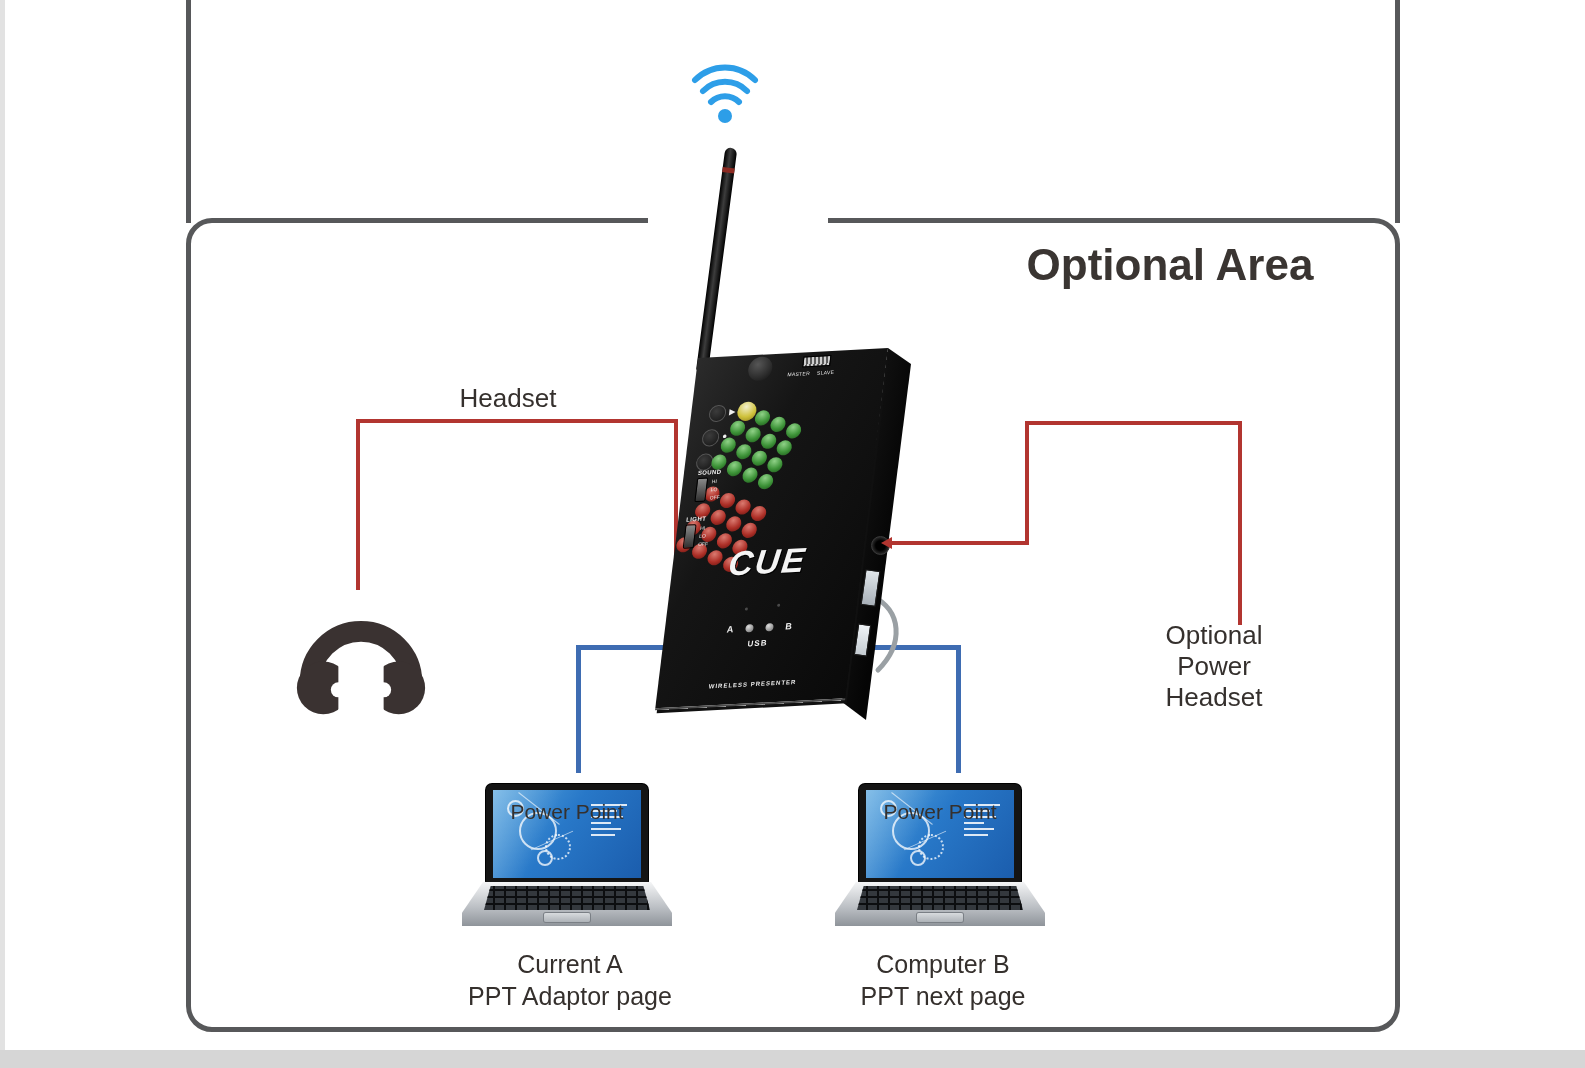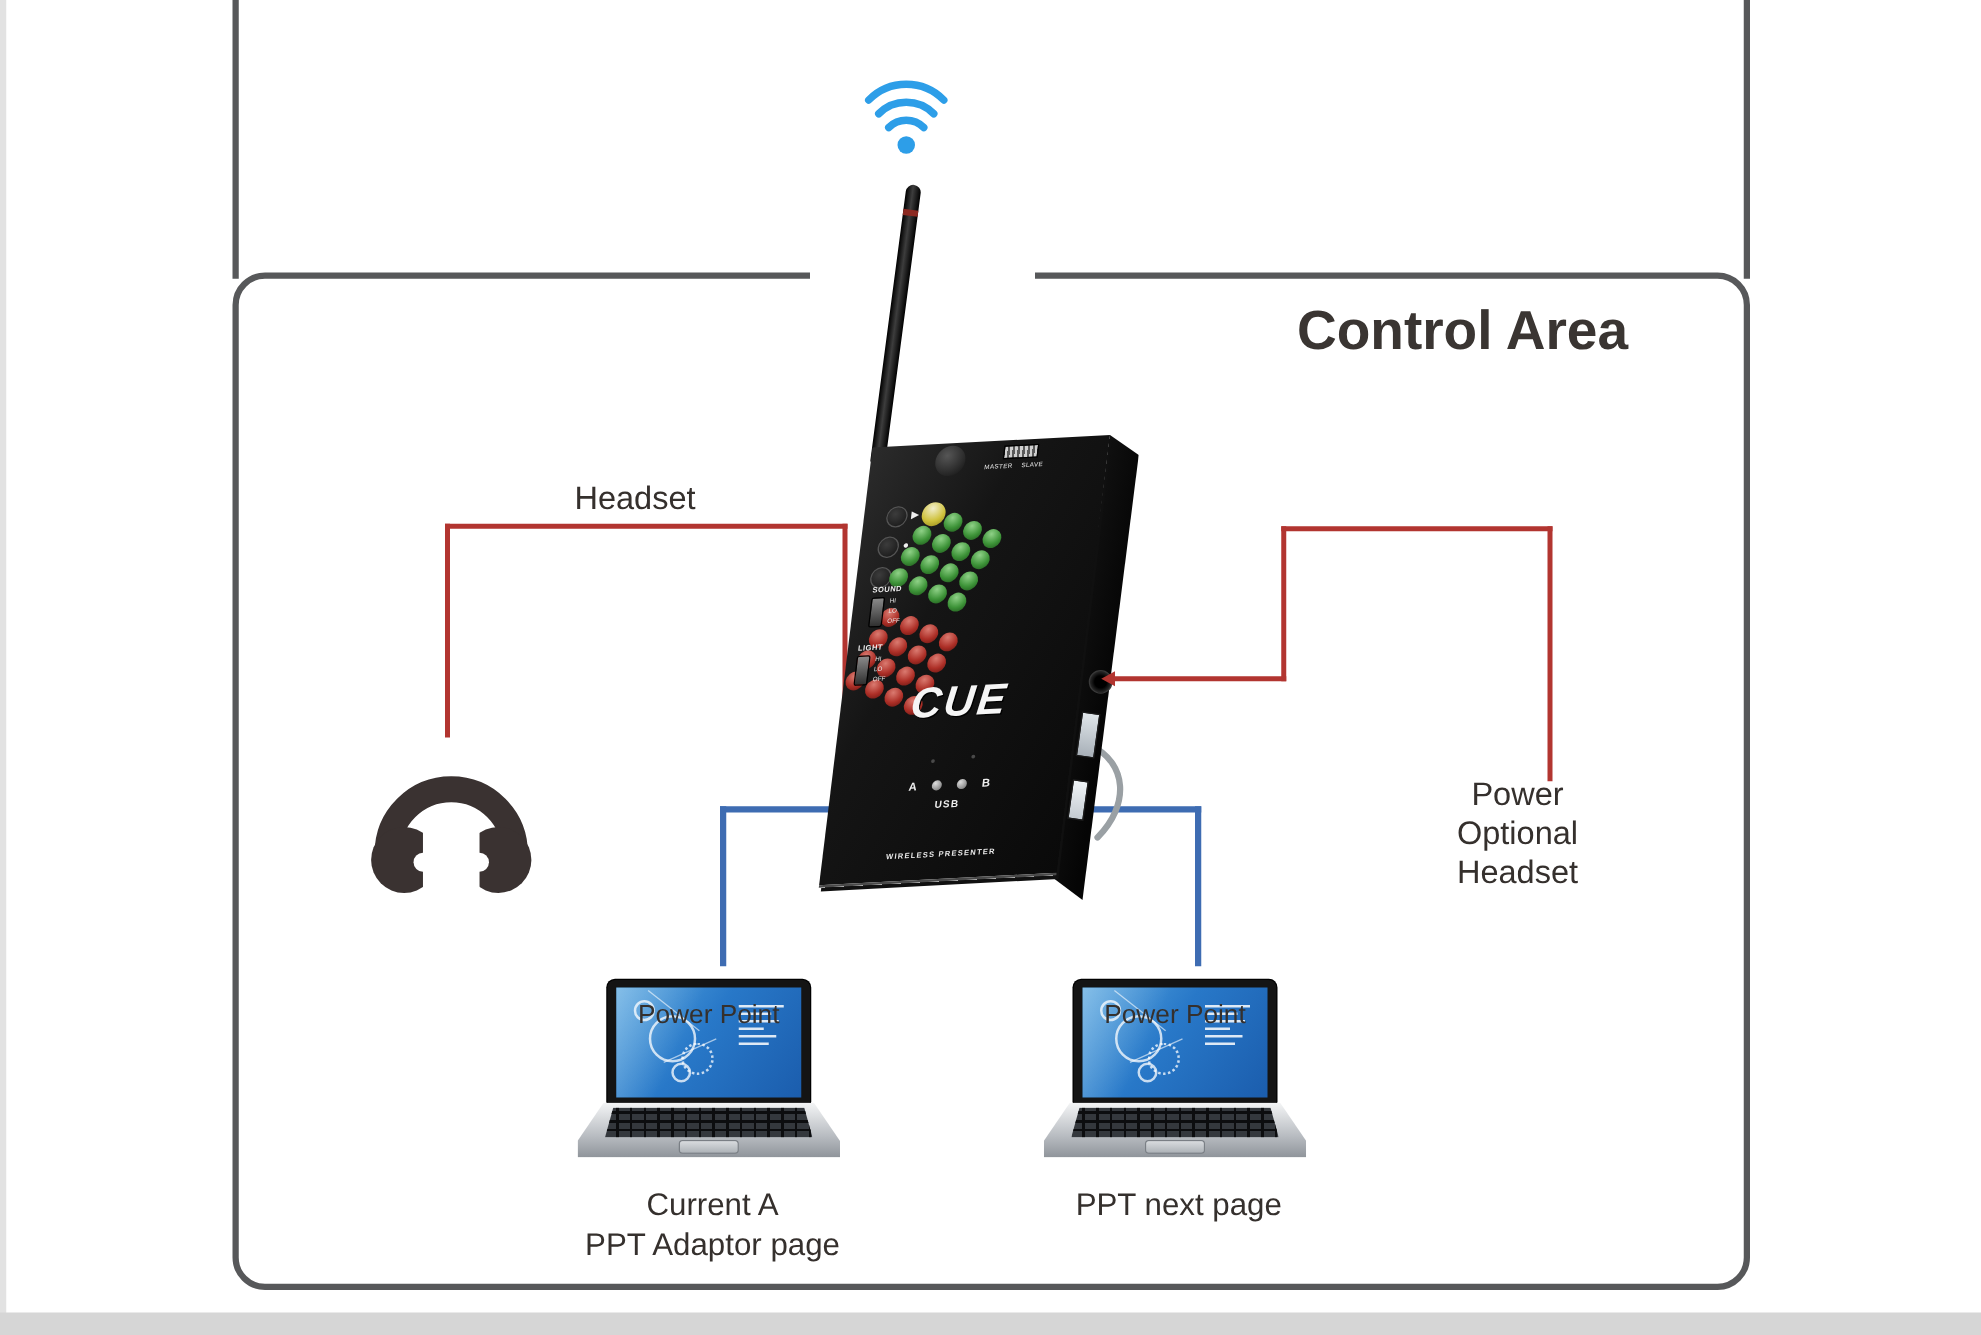--- a/index.html
+++ b/index.html
@@ -130,42 +130,42 @@
 <div class="stage">
 
   <div class="edge-left"></div>
   <div class="edge-bottom"></div>
 
   <div class="topline l"></div>
   <div class="topline r"></div>
 
   <div class="control-box"></div>
   <div class="gap-cover"></div>
-  <div class="title">Control Area</div>
+  <div class="title">Optional Area</div>
 
   <svg class="wifi" width="78" height="78" viewBox="0 0 78 78">
     <circle cx="39" cy="64" r="7" fill="#2d9ee8"></circle>
     <path d="M25 50 A 20 20 0 0 1 53 50" fill="none" stroke="#2d9ee8" stroke-width="6" stroke-linecap="round"></path>
     <path d="M17 39 A 31 31 0 0 1 61 39" fill="none" stroke="#2d9ee8" stroke-width="6" stroke-linecap="round"></path>
     <path d="M9 28 A 42 42 0 0 1 69 28" fill="none" stroke="#2d9ee8" stroke-width="6" stroke-linecap="round"></path>
   </svg>
 
   <div class="line red" style="left:356px;top:419px;width:322px;height:4px;"></div>
   <div class="line red" style="left:356px;top:419px;width:4px;height:171px;"></div>
   <div class="line red" style="left:674px;top:419px;width:4px;height:142px;"></div>
   <div class="lbl headset-lbl">Headset</div>
 
   <div class="line red" style="left:890px;top:541px;width:139px;height:4px;"></div>
   <div class="arrow-left" style="left:881px;top:537px;"></div>
   <div class="line red" style="left:1025px;top:421px;width:4px;height:124px;"></div>
   <div class="line red" style="left:1025px;top:421px;width:217px;height:4px;"></div>
   <div class="line red" style="left:1238px;top:421px;width:4px;height:204px;"></div>
   <div class="lbl adaptor-lbl">
+    <div>Optional</div>
     <div>Power</div>
-    <div>Optional</div>
     <div>Headset</div>
   </div>
 
   <div class="line blue" style="left:576px;top:645px;width:88px;height:5px;"></div>
   <div class="line blue" style="left:576px;top:645px;width:5px;height:128px;"></div>
   <div class="line blue" style="left:874px;top:645px;width:87px;height:5px;"></div>
   <div class="line blue" style="left:956px;top:645px;width:5px;height:128px;"></div>
 
   <svg class="headphones" width="132" height="132" viewBox="0 0 140 140">
     <path d="M16 100 A 54 54 0 0 1 124 100" fill="none" stroke="#3a3231" stroke-width="22"></path>
@@ -339,16 +339,17 @@
   </div>
 
   <div class="lbl pp-lbl" style="left:462px;">Power Point</div>
   <div class="lbl pp-lbl" style="left:835px;">Power Point</div>
 
   <div class="lbl comp-lbl" style="left:420px;">
     <div>Current A</div>
     <div>PPT Adaptor page</div>
   </div>
   <div class="lbl comp-lbl" style="left:793px;">
+    <div>Computer B</div>
     <div>PPT next page</div>
   </div>
 
 </div>
 
 </body></html>

